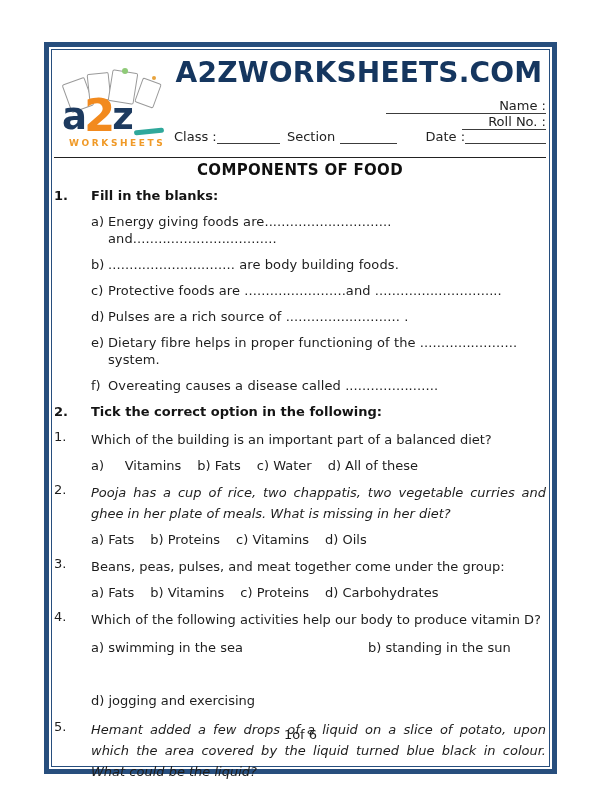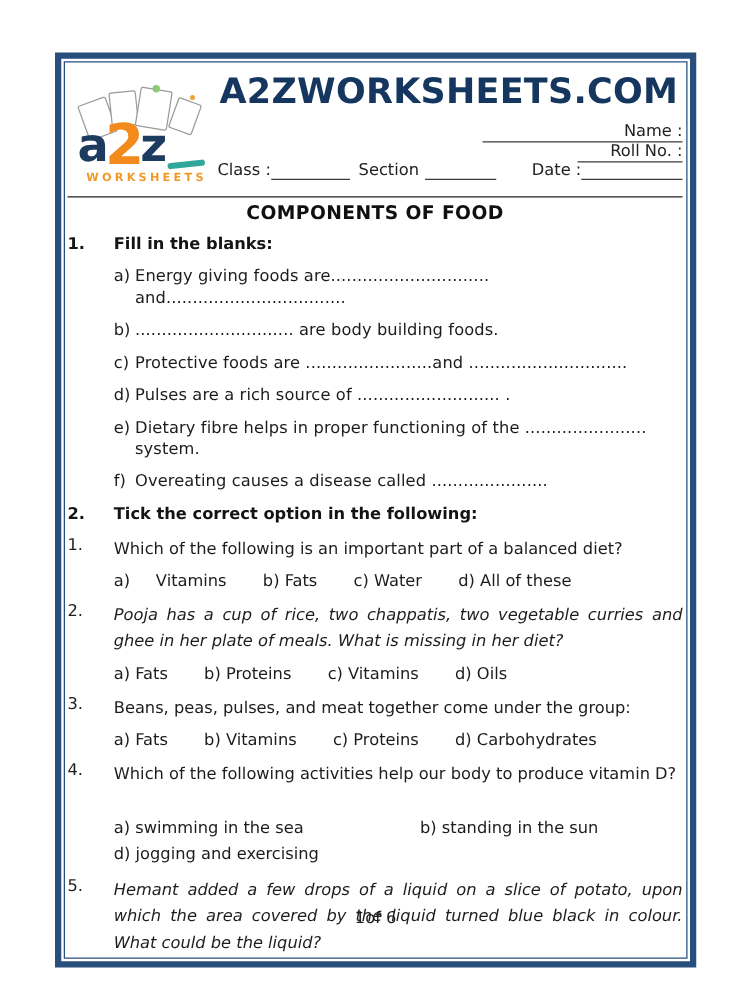--- a/index.html
+++ b/index.html
@@ -57,23 +57,23 @@
   .sec-head { display:grid; grid-template-columns:37px 1fr; font-weight:bold;
               color:#141414; line-height:17px; margin-bottom:9px; }
 
   .blank-item { display:grid; grid-template-columns:17px 1fr; margin-left:37px;
                 line-height:17px; margin-bottom:9px; }
   .blank-text { letter-spacing:0.1px; }
 
   .mcq { display:grid; grid-template-columns:37px 1fr; margin-bottom:8px; }
   .q-text { line-height:21px; }
   .q-just { text-align:justify;font-style:italic; }
-  .options { display:flex; gap:29px; margin-top:7px; line-height:17px; white-space:pre; }
-  .options-grid { display:grid; grid-template-columns:245px 1fr; margin-top:22px;
-                  line-height:21px; }
+  .options { display:flex; gap:16px; margin-top:7px; line-height:17px; white-space:pre; }
+  .options-grid { display:grid; grid-template-columns:245px 1fr; margin-top:7px;
+                  line-height:21px;gap:32px; }
 
   .footer { position:absolute; left:0; right:0; bottom:24px; text-align:center;
             font-size:13px; color:#1d1d1d; }
 </style>
 </head>
 <body>
 
 <div class="sheet">
   <div class="frame">
     <div class="frame-inner">
@@ -148,21 +148,21 @@
         </div>
 
         <div class="sec-head">
           <span>2.</span>
           <span>Tick the correct option in the following:</span>
         </div>
 
         <div class="mcq">
           <span>1.</span>
           <div>
-            <div class="q-text">Which of the following is an important part of a balanced diet?</div>
+            <div class="q-text">Which of the building is an important part of a balanced diet?</div>
             <div class="options">
               <span>a)     Vitamins</span>
               <span>b) Fats</span>
               <span>c) Water</span>
               <span>d) All of these</span>
             </div>
           </div>
         </div>
 
         <div class="mcq">

